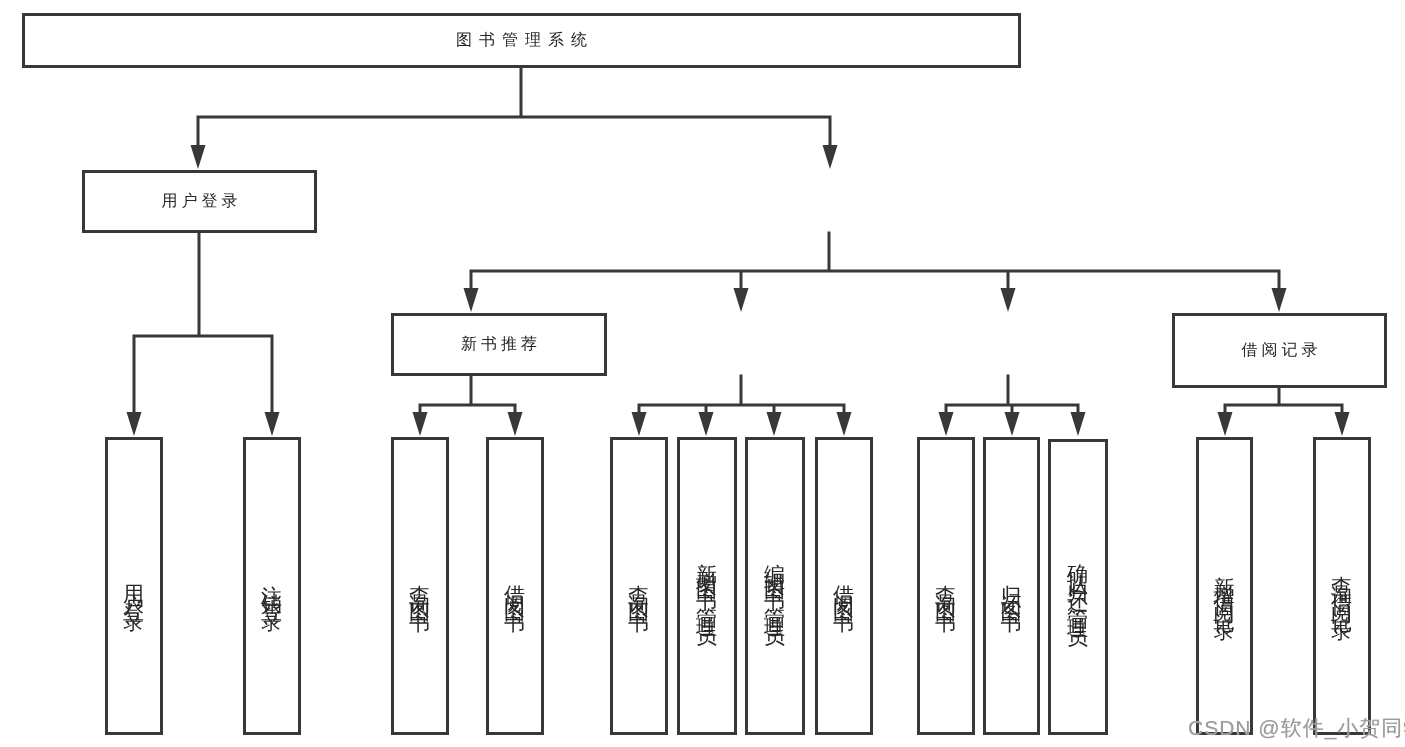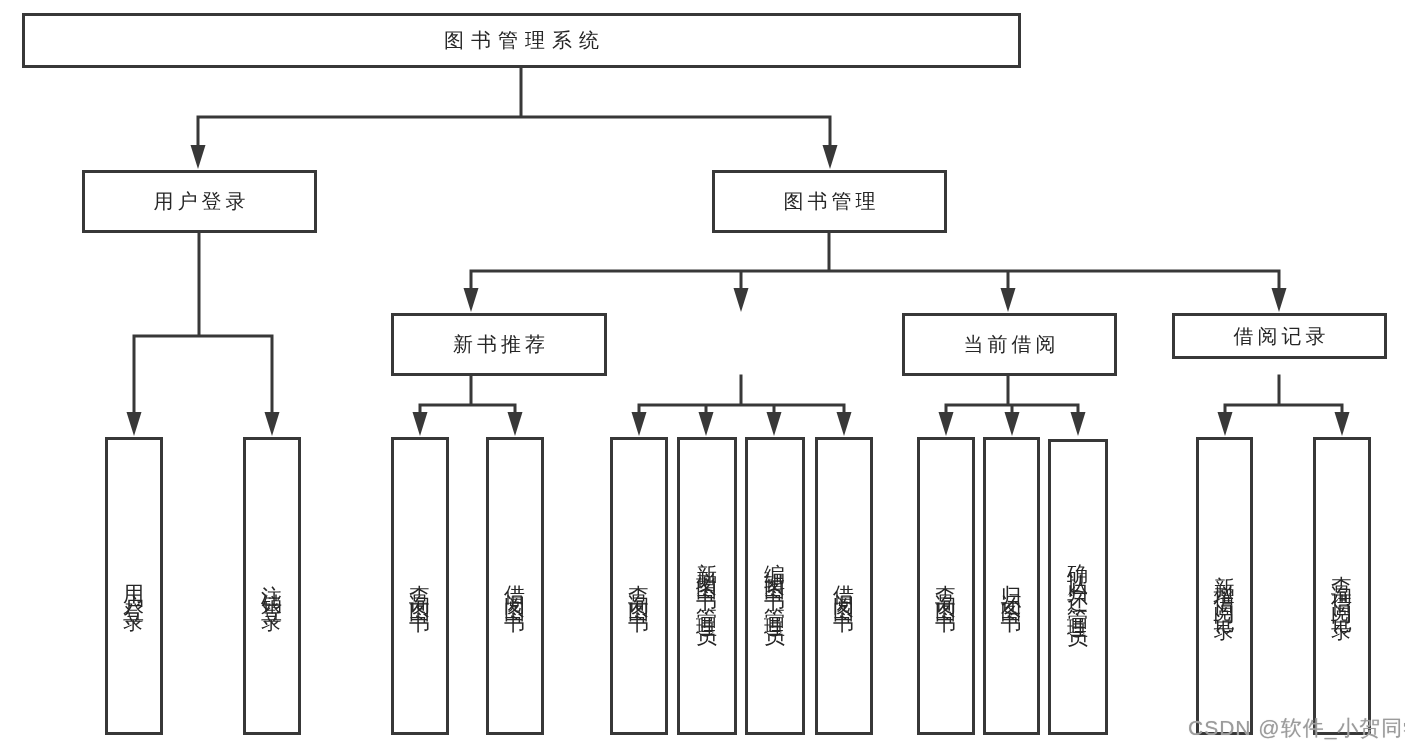--- a/index.html
+++ b/index.html
@@ -10,21 +10,21 @@
     font-family:"Liberation Sans","DejaVu Sans",sans-serif;
     overflow:hidden;
   }
   .wires{position:absolute;left:0;top:0;}
   .hnode{
     position:absolute;
     box-sizing:border-box;
     background:#ffffff;
     border:3px solid #383838;
     display:flex;align-items:center;justify-content:center;
-    font-size:20px;color:#262626;
+    font-size:16px;color:#262626;
     letter-spacing:4px;text-indent:4px;
     white-space:nowrap;
   }
   .hnode.root{letter-spacing:7px;text-indent:7px;}
   .vnode{
     position:absolute;
     box-sizing:border-box;
     background:#ffffff;
     border:3px solid #383838;
     display:flex;align-items:center;justify-content:center;
@@ -84,31 +84,25 @@
     </g>
   </svg>
 
   <div class="hnode root" style="left:22px;top:13px;width:999px;height:55px;">
     <span>图书管理系统</span>
   </div>
 
   <div class="hnode" style="left:82px;top:170px;width:235px;height:63px;">
     <span>用户登录</span>
   </div>
-  <div class="hnode" style="left:712px;top:170px;width:235px;height:63px;">
-    <span>图书管理</span>
-  </div>
 
   <div class="hnode" style="left:363px;top:313px;width:216px;height:63px;margin-left:28px;">
     <span>新书推荐</span>
   </div>
-  <div class="hnode" style="left:902px;top:313px;width:215px;height:63px;">
-    <span>当前借阅</span>
-  </div>
-  <div class="hnode" style="left:1172px;top:313px;width:215px;height:46px;">
+  <div class="hnode" style="left:1172px;top:313px;width:215px;height:75px;">
     <span>借阅记录</span>
   </div>
 
   <div class="vnode" style="left:105px;top:437px;width:58px;height:298px;">
     <span class="vtext">用户登录</span>
   </div>
   <div class="vnode" style="left:243px;top:437px;width:58px;height:298px;">
     <span class="vtext">注销登录</span>
   </div>
 

